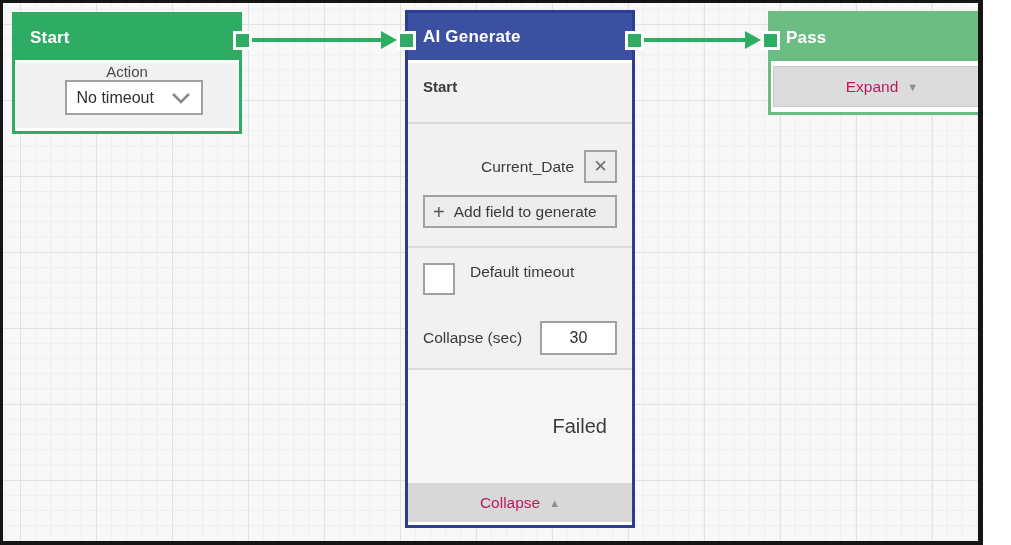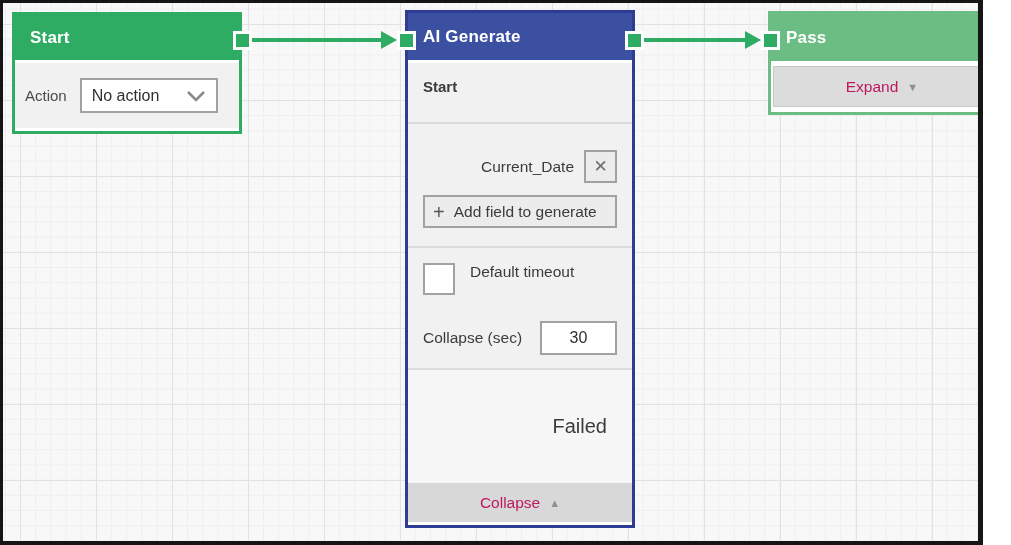--- a/index.html
+++ b/index.html
@@ -32,21 +32,21 @@
     padding: 0 15px;
     border-bottom: 3px solid #ffffff;
   }
   .node-title { color: #ffffff; font-weight: bold; font-size: 17px; letter-spacing: .2px; }
 
   
   .node-start { left: 9px; top: 9px; width: 230px; height: 122px; border: 3px solid var(--start-green,#2fac64); }
   .node-start .node-header { background: var(--start-green,#2fac64); }
   .node-start .node-body {
     height: 65px; background: #f1f1f2;
-    display: flex; align-items: center; padding: 0 10px;
+    display: flex; align-items: center; padding: 0 0; flex-direction: column;
   }
   .lbl { font-size: 15px; color: #4a4a4a; }
   .dropdown {
     margin-left: 13px; width: 138px; height: 35px;
     background: #ffffff; border: 2px solid #a1a1a1;
     display: flex; align-items: center; justify-content: space-between;
     padding: 0 10px; cursor: pointer;
   }
   .dropdown .dd-value { font-size: 16px; color: #2f2f2f; }
 
@@ -155,21 +155,21 @@
   <div class="edge-line e2"></div>
   <div class="arrowhead a2"></div>
 
   <div class="node node-start">
     <div class="node-header">
       <span class="node-title">Start</span>
     </div>
     <div class="node-body">
       <span class="lbl">Action</span>
       <div class="dropdown">
-        <span class="dd-value">No action</span>
+        <span class="dd-value">No timeout</span>
         <span>
           <svg class="chev" width="20" height="12" viewBox="0 0 20 12">
             <polyline points="2,2 10,10 18,2" fill="none" stroke="#8a8a8a" stroke-width="2.6"></polyline>
           </svg>
         </span>
       </div>
     </div>
   </div>
 
   <div class="node node-ai">

